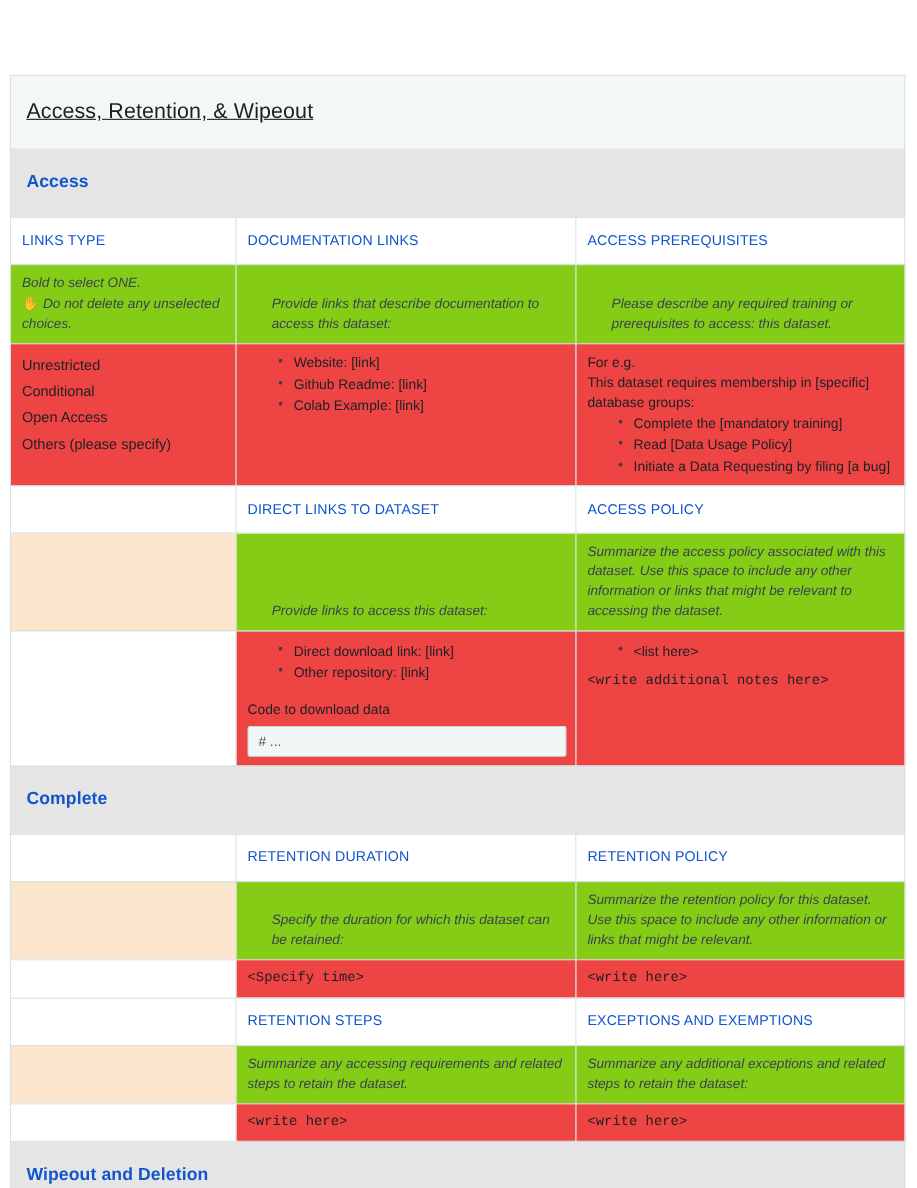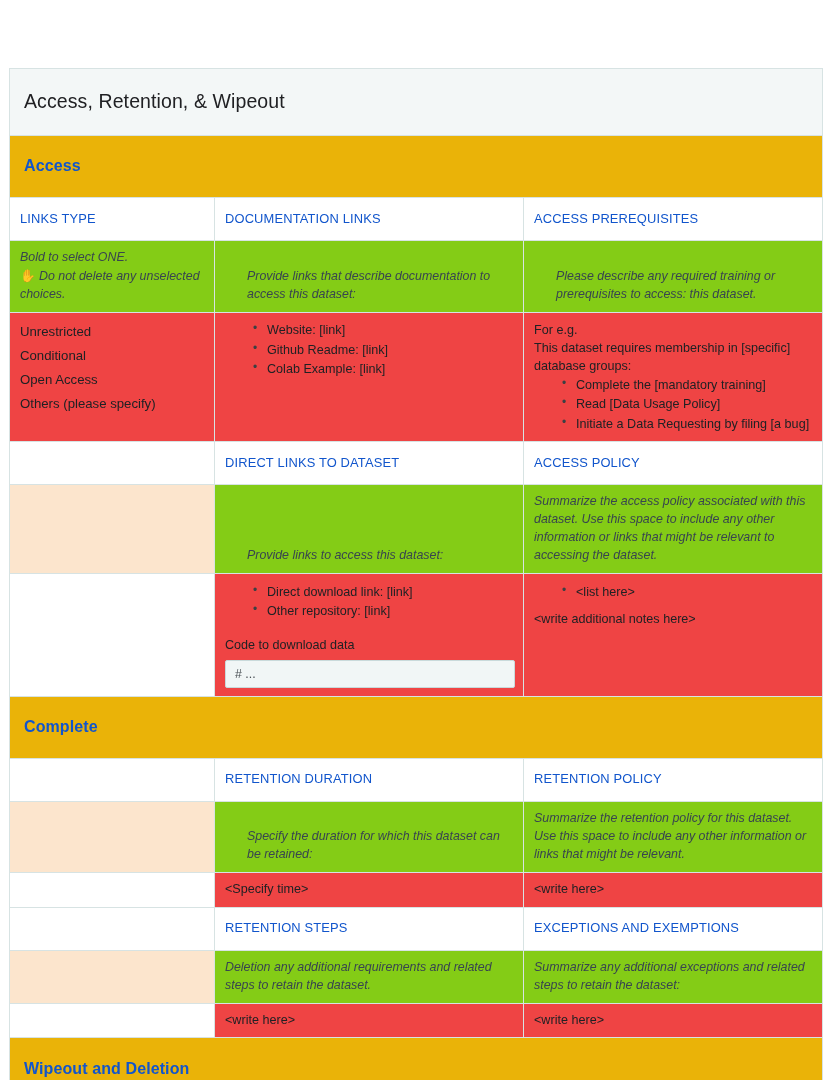--- a/index.html
+++ b/index.html
@@ -42,25 +42,26 @@
     background: #f3f7f7;
     height: 50px;
     vertical-align: middle !important;
     padding-left: 14px !important;
   }
   .title-text {
     font-size: 19.5px;
     font-weight: 400;
     color: #202124;
     letter-spacing: 0.1px;
+    text-decoration: underline;
   }
 
   
   .section-cell {
-    background: #eab308;
+    background: #e5e5e5;
     height: 45px;
     vertical-align: middle !important;
     padding-left: 14px !important;
   }
   .section-text {
     font-size: 16px;
     font-weight: bold;
     color: #1155cc;
     letter-spacing: 0.1px;
   }
@@ -157,20 +158,21 @@
     font-family: "Liberation Sans", sans-serif;
   }
   .emoji-hand {
     display: inline-block;
     font-size: 12.5px;
     font-style: normal;
   }
   .write-line {
     font-size: 12.6px;
     color: #202124;
+    font-family: Liberation Mono, monospace;
   }
 </style>
 </head>
 <body>
 
 <div class="page">
   <table class="doc">
     <colgroup>
       <col class="c1">
         <col class="c2">
@@ -333,21 +335,21 @@
           <span class="label-text">RETENTION STEPS</span>
         </td>
         <td class="label-cell">
           <span class="label-text">EXCEPTIONS AND EXEMPTIONS</span>
         </td>
       </tr>
 
       <tr>
         <td class="empty-hint"></td>
         <td class="hint">
-          <div class="hint-text">Deletion any additional requirements and related steps to retain the dataset.</div>
+          <div class="hint-text">Summarize any accessing requirements and related steps to retain the dataset.</div>
         </td>
         <td class="hint">
           <div class="hint-text">Summarize any additional exceptions and related steps to retain the dataset:</div>
         </td>
       </tr>
 
       <tr>
         <td class="empty"></td>
         <td class="plain">
           <div class="write-line">&lt;write here&gt;</div>

